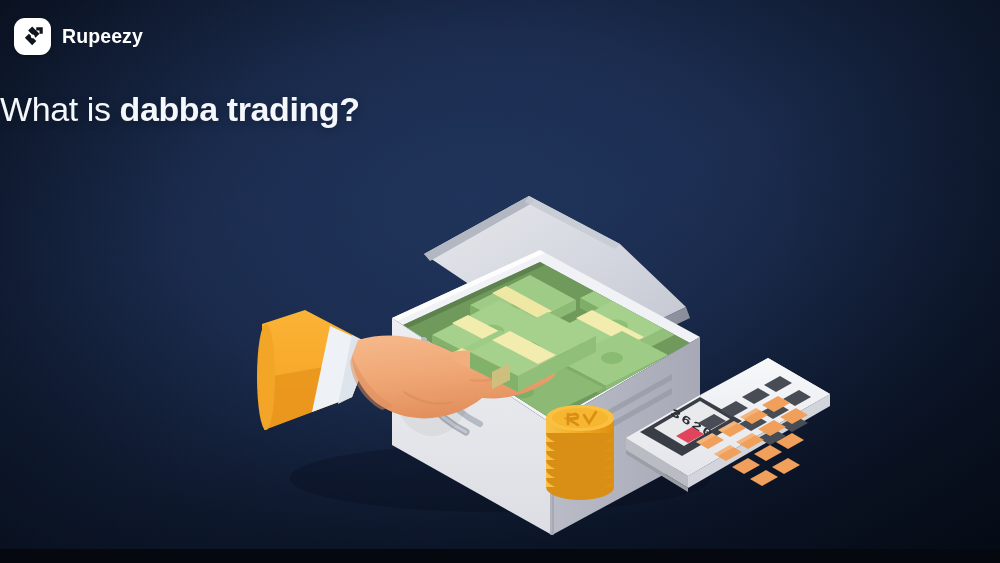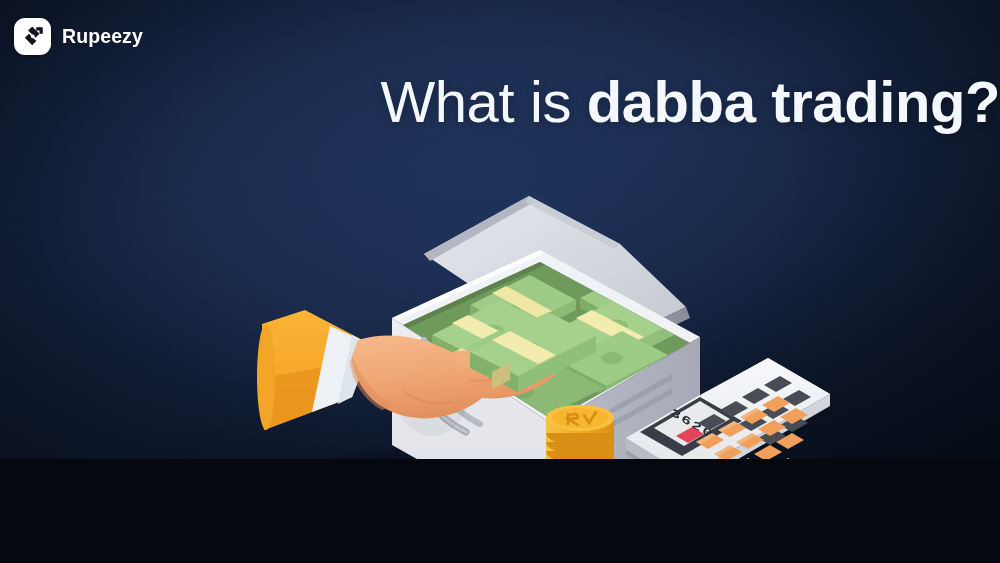--- a/index.html
+++ b/index.html
@@ -6,21 +6,21 @@
   * { margin:0; padding:0; box-sizing:border-box; }
   html,body { background:#05080f; }
   body {
     width:1000px; height:563px;
     font-family:"Liberation Sans", sans-serif;
     overflow:hidden;
     position:relative;
   }
   .stage {
     position:absolute; inset:0;
-    width:1000px; height:459px;
+    width:1000px; height:549px;
     overflow:hidden;
     background:
       radial-gradient(ellipse 72% 82% at 47% 36%,
         #23386099 0%, #1d2f5499 32%, #14223d99 58%, #0b142699 80%, #07101e99 100%),
       linear-gradient(150deg, #0e182c 0%, #1a2b4d 30%, #1c2e52 50%, #111d36 76%, #0a1122 100%);
   }
   .vignette {
     position:absolute; inset:0;
     background:radial-gradient(ellipse 80% 90% at 48% 40%,
       rgba(0,0,0,0) 38%, rgba(4,8,16,.30) 72%, rgba(3,6,13,.62) 100%);
@@ -40,24 +40,24 @@
     box-shadow:0 1px 4px rgba(0,0,0,.4);
     flex:0 0 auto;
   }
   .brand-name {
     color:#ffffff; font-size:19.5px; font-weight:bold;
     letter-spacing:.1px; white-space:nowrap;
   }
 
   
   .headline {
-    position:absolute; left:0; right:0; top:72px;
-    text-align:right; z-index:7;
+    position:absolute; left:0; right:0; top:92px;
+    text-align:left; z-index:7;
     color:#f4f7fb;
-    font-size:58px; line-height:1.05;
+    font-size:34px; line-height:1.05;
     letter-spacing:-.4px;
     text-shadow:0 2px 10px rgba(0,0,0,.28);
     white-space:nowrap;
   }
   .headline .lead { font-weight:300; }
   .headline .emph { font-weight:bold; }
 
   
   .art { position:absolute; left:0; top:0; z-index:5; }
 </style>

